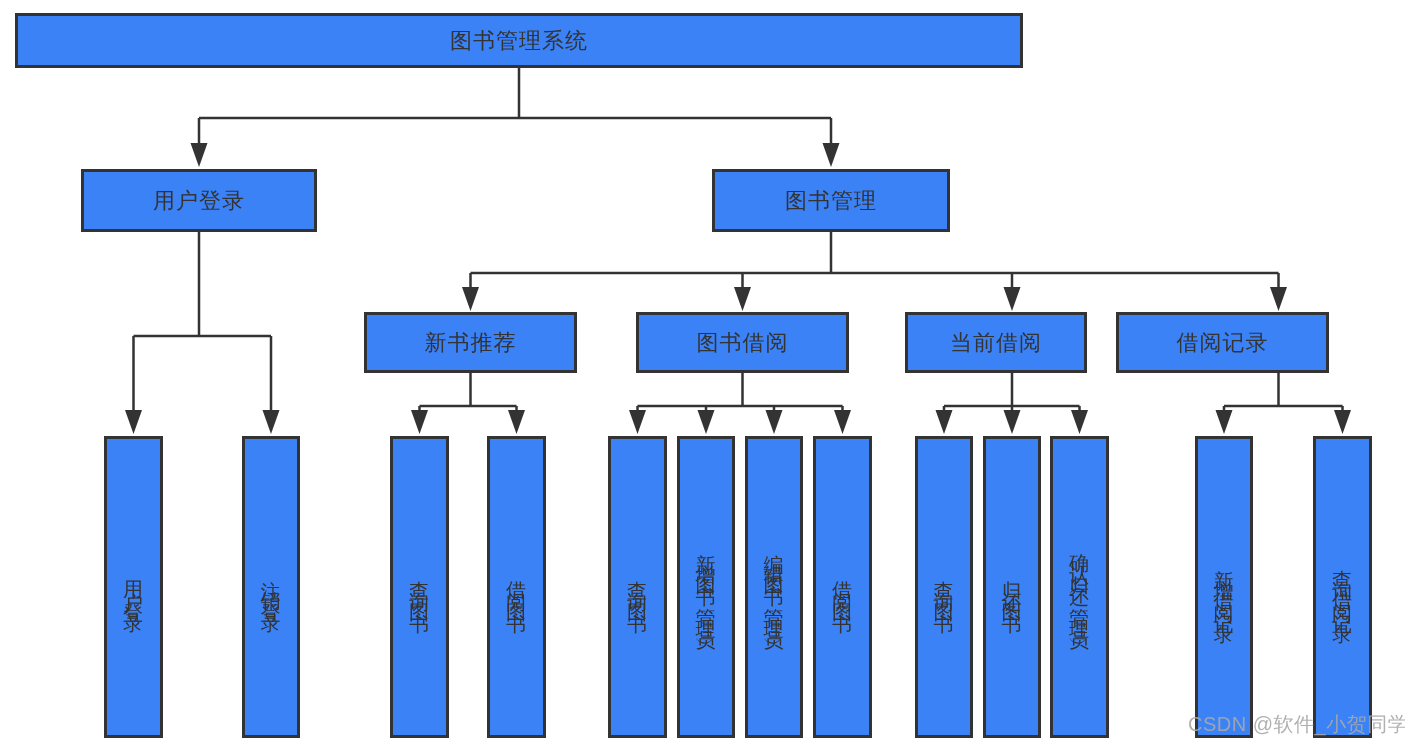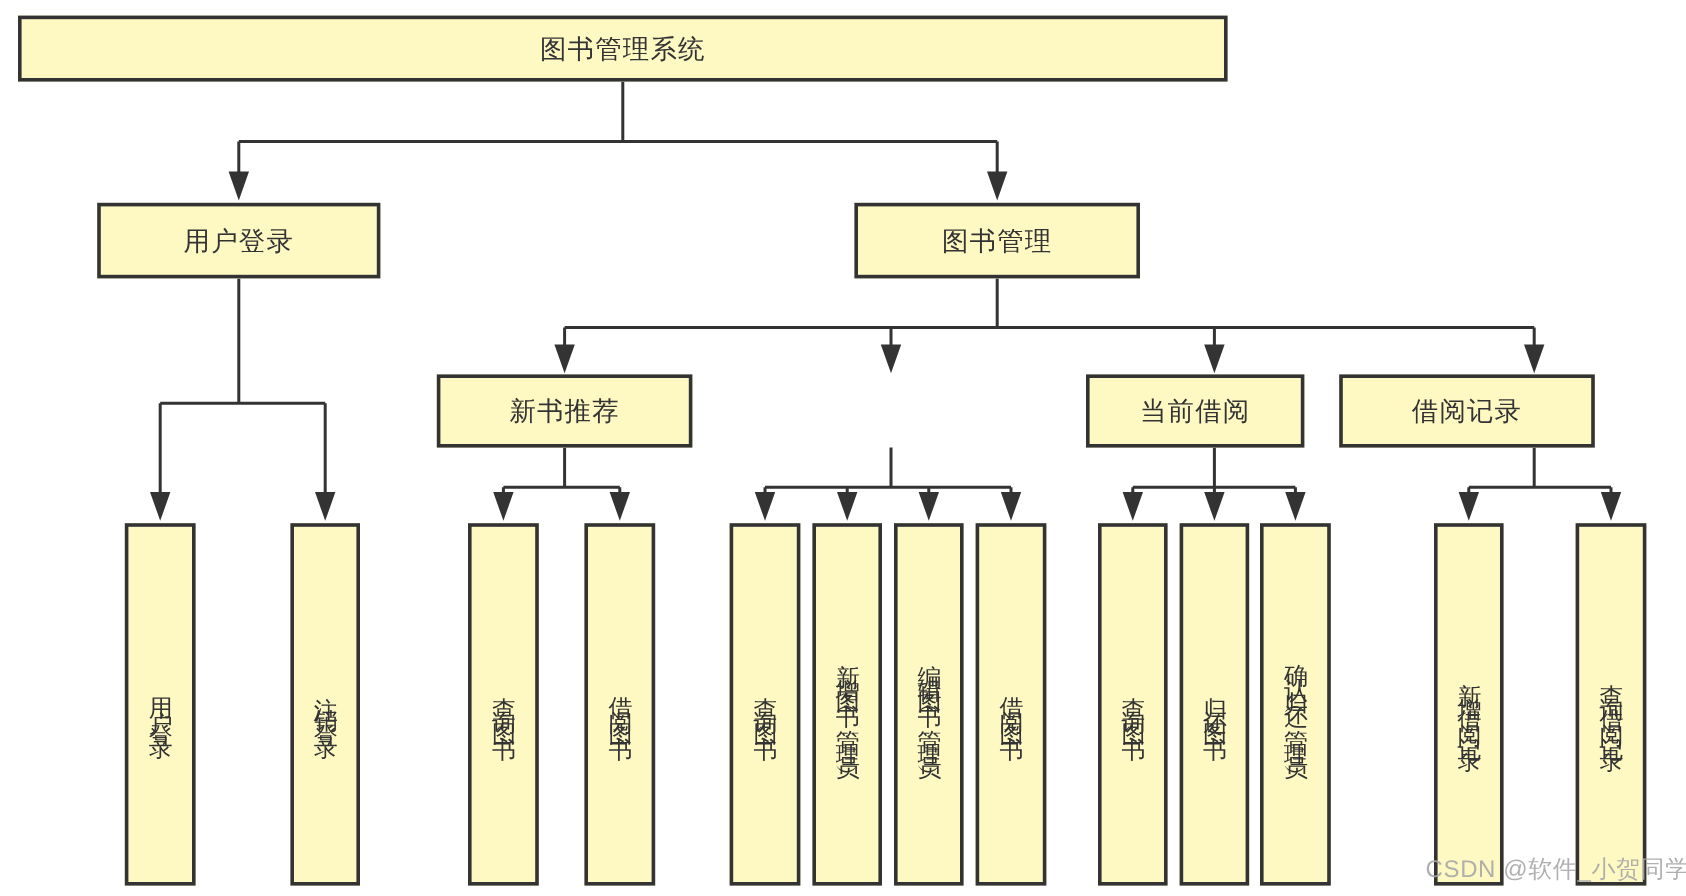--- a/index.html
+++ b/index.html
@@ -7,21 +7,21 @@
     position:relative;
     width:1405px;height:747px;
     background:#ffffff;
     font-family:"Liberation Sans", sans-serif;
     overflow:hidden;
   }
   .connectors{position:absolute;left:0;top:0;width:1405px;height:747px;pointer-events:none;}
   .box{
     position:absolute;
     box-sizing:border-box;
-    background:#fef9c3;
+    background:#3b82f6;
     border:3px solid #333333;
     display:flex;
     align-items:center;
     justify-content:center;
     color:#333333;
   }
   .hlabel{font-size:22px;letter-spacing:1px;white-space:nowrap;}
   .vtext{
     writing-mode:vertical-rl;
     text-orientation:mixed;
@@ -93,20 +93,23 @@
   <div class="box" style="left:81px;top:169px;width:236px;height:63px;">
     <span class="hlabel">用户登录</span>
   </div>
   <div class="box" style="left:364px;top:312px;width:213px;height:61px;">
     <span class="hlabel">新书推荐</span>
   </div>
 
   <div class="box" style="left:712px;top:169px;width:238px;height:63px;">
     <span class="hlabel">图书管理</span>
   </div>
+  <div class="box" style="left:636px;top:312px;width:213px;height:61px;">
+    <span class="hlabel">图书借阅</span>
+  </div>
   <div class="box" style="left:905px;top:312px;width:182px;height:61px;">
     <span class="hlabel">当前借阅</span>
   </div>
   <div class="box" style="left:1116px;top:312px;width:213px;height:61px;">
     <span class="hlabel">借阅记录</span>
   </div>
 
   <div class="box" style="left:104px;top:436px;width:59px;height:302px;">
     <span class="vtext">用户登录</span>
   </div>

